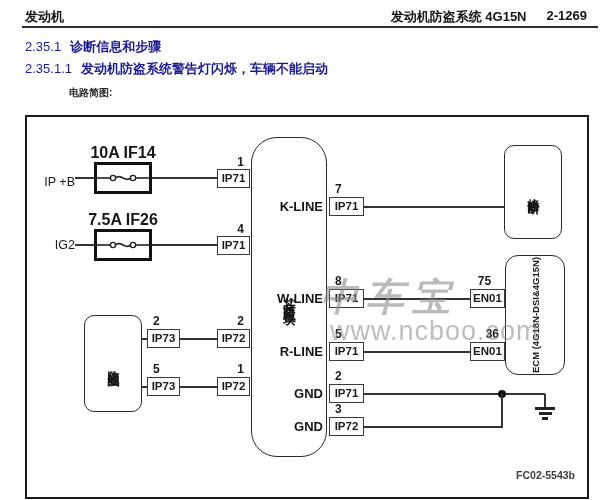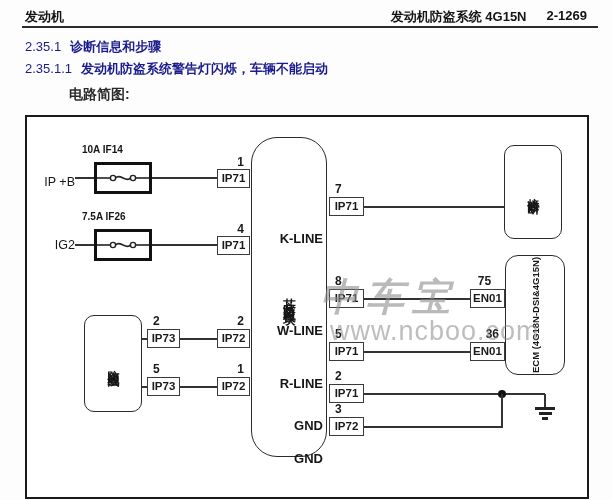--- a/index.html
+++ b/index.html
@@ -10,38 +10,38 @@
     color:#1a1a1a;
   }
   .abs{position:absolute;}
   
   .hdr-left{left:25px;top:8px;font-size:13px;font-weight:700;color:#141414;}
   .hdr-right{right:26px;top:8px;display:flex;gap:20px;font-size:13px;font-weight:700;color:#141414;}
   .hdr-rule{left:22px;top:26px;width:576px;height:2px;background:#2b2b2b;}
   .sect{left:25px;font-size:13px;color:#1b1b8e;white-space:nowrap;}
   .sect .num{font-weight:400;margin-right:9px;}
   .sect .ttl{font-weight:700;}
-  .circuit-label{left:25px;top:86px;font-size:14px;font-weight:700;color:#2a2a2a;padding-left:44px;}
+  .circuit-label{left:25px;top:86px;font-size:10px;font-weight:700;color:#2a2a2a;padding-left:44px;}
   
   .frame{left:25px;top:115px;width:560px;height:380px;border:2px solid #1a1a1a;background:#fff;}
   .frame *{position:absolute;box-sizing:border-box;}
   .wire{background:#333;}
   .pinbox{
     width:35px;height:19px;border:1.5px solid #3a3a3a;background:#fff;
     font-size:11.5px;font-weight:600;line-height:16px;text-align:center;color:#1a1a1a;
   }
   .pinbox.w33{width:33px;}
   .pinnum{height:13px;font-size:12px;font-weight:600;line-height:13px;color:#1a1a1a;}
   .pn-r{text-align:right;padding-right:6px;}
   .pn-l{text-align:left;padding-left:6px;}
   .fuse{border:3px solid #111;background:#fff;}
-  .fuse-label{font-size:10px;font-weight:600;color:#161616;white-space:nowrap;}
+  .fuse-label{font-size:16px;font-weight:600;text-align:center;color:#161616;white-space:nowrap;}
   .src-label{font-size:12.5px;font-weight:500;text-align:right;line-height:19px;color:#161616;}
   .modpin{font-size:13px;font-weight:600;line-height:19px;color:#161616;white-space:nowrap;}
-  .modpin.ra{text-align:right;margin-top:32px;}
+  .modpin.ra{text-align:right;}
   .rbox{border:1.6px solid #2a2a2a;background:#fff;}
   .r24{border-radius:26px;}
   .r10{border-radius:10px;}
   .r12{border-radius:13px;}
   .vtext{
     writing-mode:vertical-rl;text-orientation:upright;
     font-size:12.5px;font-weight:600;letter-spacing:3px;color:#161616;
     left:50%;top:50%;transform:translate(-50%,-50%);white-space:nowrap;
   }
   .ecm-text{
@@ -170,13 +170,14 @@
   <div class="pinnum pn-l" style="left:120px;top:246px;width:33px;">5</div>
   <div class="pinbox w33" style="left:120px;top:260px;">IP73</div>
   <div class="wire" style="left:115px;top:269px;width:5px;height:2px;"></div>
   <div class="wire" style="left:153px;top:269px;width:37px;height:2px;"></div>
   <div class="pinnum pn-r" style="left:190px;top:246px;width:33px;">1</div>
   <div class="pinbox w33" style="left:190px;top:260px;">IP72</div>
 
   <div class="wm1" style="left:293px;top:155px;font-style:italic;">中车宝</div>
   <div class="wm2" style="left:303px;top:199px;">www.ncboo.com</div>
 
+  <div class="fig-id" style="left:398px;top:352px;width:150px;">FC02-5543b</div>
 </div>
 
 </body></html>

